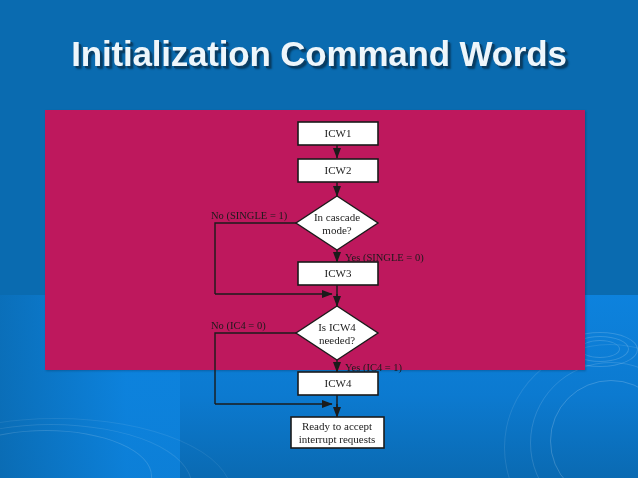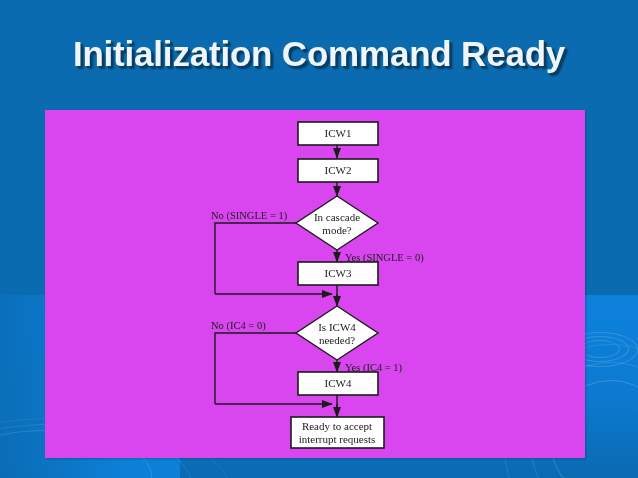--- a/index.html
+++ b/index.html
@@ -70,22 +70,22 @@
     letter-spacing: -0.2px;
     color: #eef6fb;
     text-shadow: 2px 2px 0 #0a3d63, 3px 3px 2px rgba(0,0,0,.45);
     white-space: nowrap;
   }
 
   
   .panel {
     position: absolute;
     left: 45px; top: 110px;
-    width: 540px; height: 348px;
-    background: #d946ef;
+    width: 540px; height: 260px;
+    background: #be185d;
     box-shadow: 1px 1px 2px rgba(0,0,0,.22);
   }
   .panel svg { display: block; }
   .fc-text {
     font-family: "Liberation Serif", serif;
     font-size: 11px;
     fill: #1b1b1b;
   }
   .fc-text.small { font-size: 10.5px; }
 </style>
@@ -101,21 +101,21 @@
   <div class="ripple r1"></div>
   <div class="ripple r2"></div>
   <div class="ripple r3"></div>
   <div class="ripple r4"></div>
   <div class="ripple r5"></div>
   <div class="ripple r6"></div>
   <div class="ripple r7"></div>
   <div class="ripple r8"></div>
   <div class="ripple r9"></div>
 
-  <div class="title">Initialization Command Ready</div>
+  <div class="title">Initialization Command Words</div>
 
   <div class="panel">
     <svg width="540" height="348" viewBox="0 0 540 348">
       <defs>
         <marker id="arrow" markerWidth="9" markerHeight="9" refX="7.5" refY="3" orient="auto" markerUnits="strokeWidth">
           <path d="M0,0 L8,3 L0,6 z" fill="#1b1b1b"></path>
         </marker>
       </defs>
 
       <g stroke="#1b1b1b" fill="none" stroke-width="1.4">

